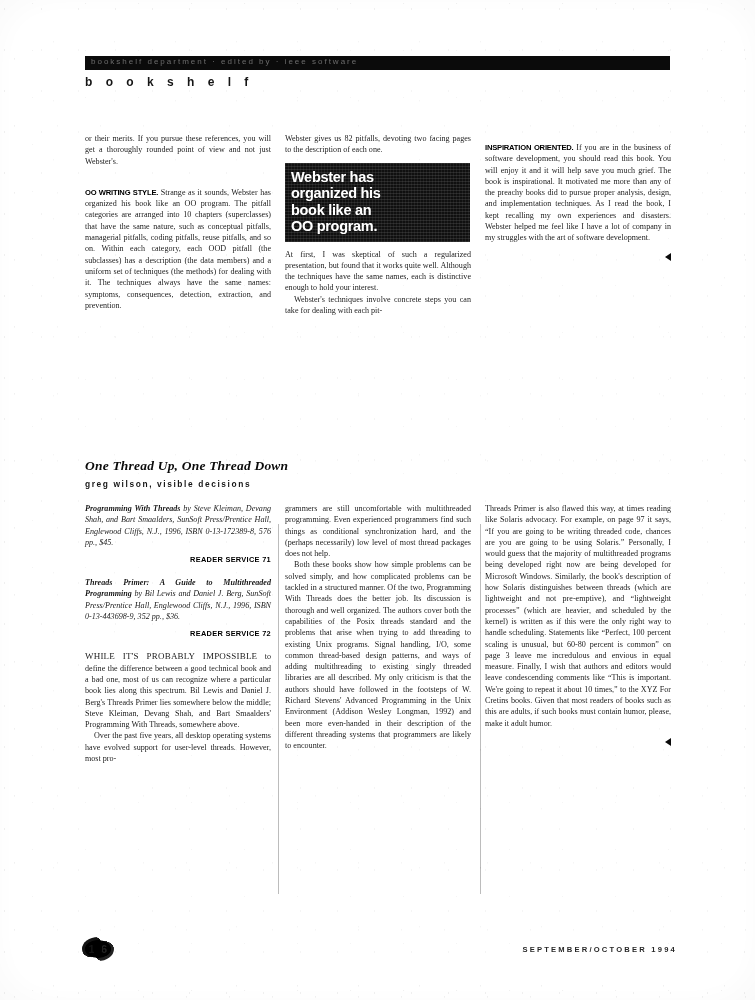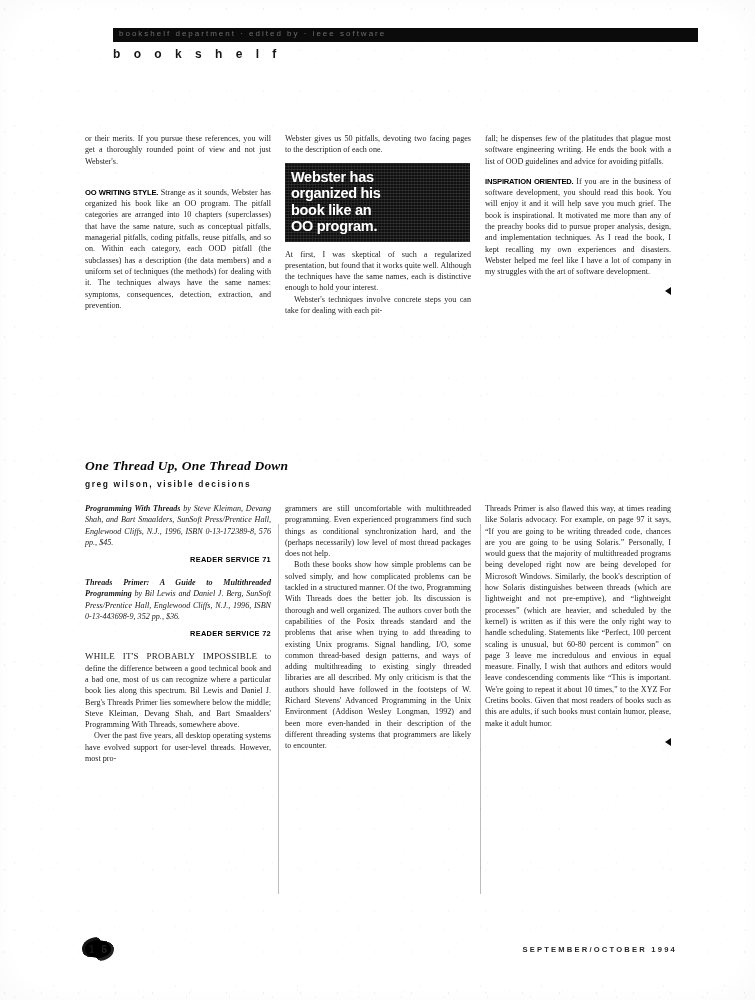--- a/index.html
+++ b/index.html
@@ -11,21 +11,21 @@
   }
   
   .paper-tint{
     position:absolute;inset:0;background:#fdfdfd;
     box-shadow:inset 0 0 60px rgba(0,0,0,0.05);
     pointer-events:none;
   }
   .content{position:absolute;inset:0;}
 
   
-  .masthead{position:absolute;left:85px;top:28px;width:585px;margin-left:28px;}
+  .masthead{position:absolute;left:85px;top:56px;width:585px;}
   .mast-bar{
     height:14px;width:585px;background:#111;
     position:relative;overflow:hidden;
   }
   .mast-bar-text{
     position:absolute;left:6px;top:1px;
     font-family:"Liberation Sans", sans-serif;
     font-size:8px;letter-spacing:2px;color:#6d6d6d;
     white-space:nowrap;
   }
@@ -159,34 +159,33 @@
       <div class="cols3">
 
         <div class="col">
           <p class="lead">or their merits. If you pursue these references, you will get a thoroughly rounded point of view and not just Webster's.</p>
           <p style="text-indent:0;margin-top:20px;">
             <span class="runin">OO WRITING STYLE.</span><span> Strange as it sounds, Webster has organized his book like an OO program. The pitfall categories are arranged into 10 chapters (superclasses) that have the same nature, such as conceptual pitfalls, managerial pitfalls, coding pitfalls, reuse pitfalls, and so on. Within each category, each OOD pitfall (the subclasses) has a description (the data members) and a uniform set of techniques (the methods) for dealing with it. The techniques always have the same names: symptoms, consequences, detection, extraction, and prevention.</span>
           </p>
         </div>
 
         <div class="col">
-          <p class="lead">Webster gives us 50 pitfalls, devoting two facing pages to the description of each one.</p>
+          <p class="lead">Webster gives us 82 pitfalls, devoting two facing pages to the description of each one.</p>
           <div class="pullquote">
             <span class="pqline">Webster has</span>
             <span class="pqline">organized his</span>
             <span class="pqline">book like an</span>
             <span class="pqline">OO program.</span>
             <span class="pq-noise"></span>
           </div>
           <p class="lead">At first, I was skeptical of such a regularized presentation, but found that it works quite well. Although the techniques have the same names, each is distinctive enough to hold your interest.</p>
           <p>Webster's techniques involve concrete steps you can take for dealing with each pit-</p>
         </div>
 
         <div class="col">
-          <p class="lead">fall; he dispenses few of the platitudes that plague most software engineering writing. He ends the book with a list of OOD guidelines and advice for avoiding pitfalls.</p>
           <p style="text-indent:0;margin-top:9px;">
             <span class="runin">INSPIRATION ORIENTED.</span><span> If you are in the business of software development, you should read this book. You will enjoy it and it will help save you much grief. The book is inspirational. It motivated me more than any of the preachy books did to pursue proper analysis, design, and implementation techniques. As I read the book, I kept recalling my own experiences and disasters. Webster helped me feel like I have a lot of company in my struggles with the art of software development.</span>
           </p>
           <div class="endline">
             <span class="endmark"></span>
           </div>
         </div>
 
       </div>
     </div>

